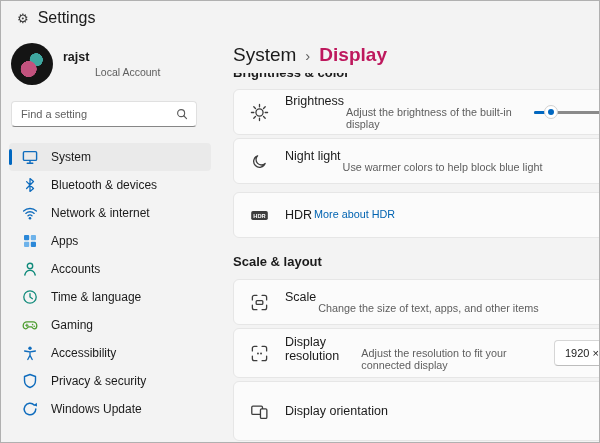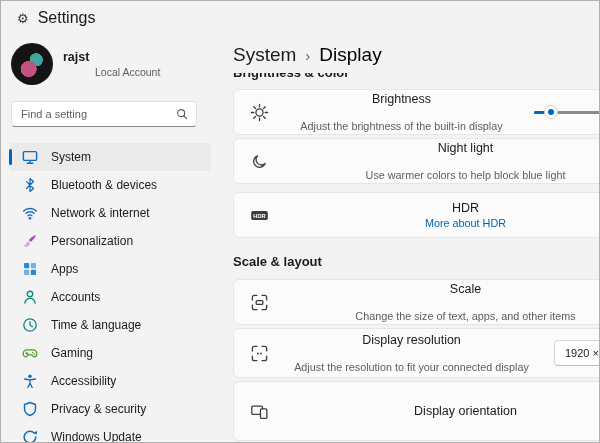--- a/index.html
+++ b/index.html
@@ -37,33 +37,33 @@
   .nav-item.selected { background:#eaeaea; }
   .sel-bar { display:none; position:absolute; left:0; top:6px; width:3px; height:16px; border-radius:2px; background:#0067c0; }
   .nav-item.selected .sel-bar { display:block; }
   .nav-icon { width:16px; height:16px; flex-shrink:0; display:flex; }
 
   
   .main { flex:1; min-width:0; overflow:hidden; padding:4px 0 0 14px; }
   .breadcrumb { display:flex; align-items:center; gap:9px; height:32px; }
   .bc-parent { font-size:19px; color:#1b1b1b; }
   .bc-sep { font-size:15px; color:#5f5f5f; padding-top:1px; }
-  .bc-current { font-size:19px; font-weight:normal; color:#000000; }
+  .bc-current { font-size:19px; font-weight:bold; color:#be185d; }
 
   .clip { height:8px; overflow:hidden; margin-top:2px; width:430px; }
   .clip span { display:block; font-size:13px; font-weight:bold; line-height:16px; margin-top:-8px; }
 
   .section-header { font-size:13px; font-weight:bold; margin:16px 0 10px 0; }
 
   .card { width:430px; background:#fbfbfb; border:1px solid #e6e6e6; border-radius:6px;
           display:flex; align-items:center; gap:16px; padding:0 16px; margin-bottom:3px; height:46px; }
   .card.tall { height:50px; }
   .card.cut { height:60px; margin-bottom:0; }
   .card-icon { width:19px; height:19px; flex-shrink:0; display:flex; }
-  .card-text { flex:1; min-width:0; display:flex; flex-direction:column; gap:2px;align-items:center; }
+  .card-text { flex:1; min-width:0; display:flex; flex-direction:row; gap:2px; }
   .card-title { font-size:12.5px; color:#1b1b1b; }
   .card-desc { font-size:10.8px; color:#5e5e5e;margin-top:12px; }
   .card-link { font-size:10.8px; color:#0063b1; cursor:pointer; }
 
   
   .slider { width:112px; height:16px; position:relative; flex-shrink:0; }
   .slider-track { position:absolute; left:0; right:0; top:6.5px; height:3.5px; border-radius:2px; background:#8a8a8a; }
   .slider-fill { position:absolute; left:0; top:6.5px; width:17px; height:3.5px; border-radius:2px; background:#0067c0; }
   .slider-thumb { position:absolute; left:10px; top:1px; width:14px; height:14px; border-radius:50%;
                   background:#ffffff; border:1px solid #d0d0d0; }
@@ -134,29 +134,20 @@
         <div class="nav-item">
           <span class="nav-icon">
             <svg viewBox="0 0 16 16" width="16" height="16">
                 <path d="M1.6 6a9.4 9.4 0 0 1 12.8 0M3.8 8.4a6.2 6.2 0 0 1 8.4 0M6 10.8a3 3 0 0 1 4 0" fill="none" stroke="#0f6cbd" stroke-width="1.3" stroke-linecap="round"></path>
                 <circle cx="8" cy="13.2" r="1.3" fill="#0f6cbd"></circle>
               </svg>
           </span>
           <span>Network &amp; internet</span>
         </div>
 
-        <div class="nav-item">
-          <span class="nav-icon">
-            <svg viewBox="0 0 16 16" width="16" height="16">
-                <path d="M14 2c-2.6.6-5.6 3-7.2 5.1l1.9 1.9C10.8 7.4 13.3 4.4 14 2z" fill="#b146c2"></path>
-                <path d="M6.2 8.2C4.8 8.7 4.2 10 4 11.6c-.8.3-1.6.4-2.4.4.8 1.3 2.3 2 3.7 1.7 1.6-.3 2.7-1.6 2.8-3.2z" fill="#e0a3ea"></path>
-              </svg>
-          </span>
-          <span>Personalization</span>
-        </div>
 
         <div class="nav-item">
           <span class="nav-icon">
             <svg viewBox="0 0 16 16" width="16" height="16">
                 <rect x="2" y="2" width="5.2" height="5.2" rx="1" fill="#2b88d8"></rect>
                 <rect x="8.8" y="2" width="5.2" height="5.2" rx="1" fill="#6db2ea"></rect>
                 <rect x="2" y="8.8" width="5.2" height="5.2" rx="1" fill="#6db2ea"></rect>
                 <rect x="8.8" y="8.8" width="5.2" height="5.2" rx="1" fill="#2b88d8"></rect>
               </svg>
           </span>

